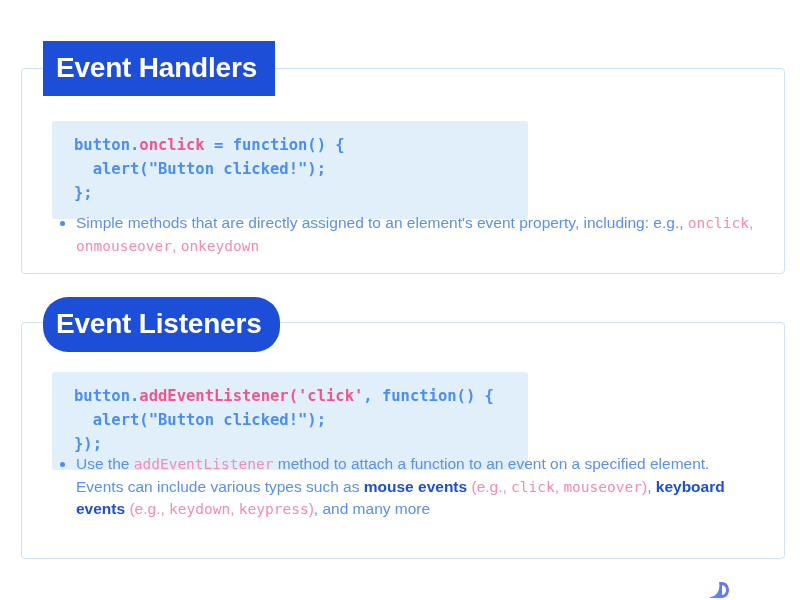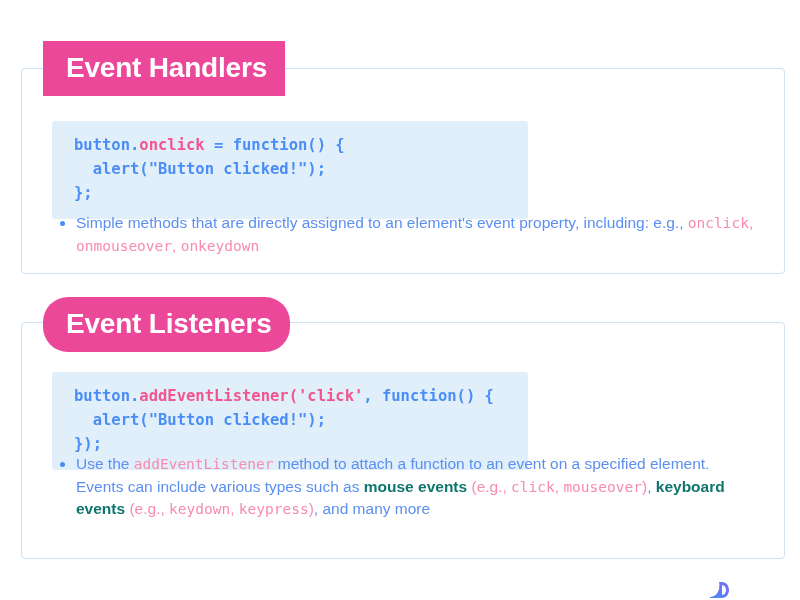--- a/index.html
+++ b/index.html
@@ -29,27 +29,27 @@
     border-radius: 4px;
     box-sizing: border-box;
     background: #ffffff;
   }
   #card-handlers  { top: 68px;  height: 206px; }
   #card-listeners { top: 322px; height: 237px; padding-left: 35px; }
 
   
   .badge {
     position: absolute;
-    background: #ec4899;
+    background: #1d4ed8;
     color: #ffffff;
     font-size: 28px;
     font-weight: bold;
     letter-spacing: -0.2px;
     line-height: 1;
-    padding: 13px 18px 14px 23px;
+    padding: 13px 18px 14px 13px;
     white-space: nowrap;
     z-index: 5;
   }
   #badge-handlers  { left: 43px; top: 41px;  }
   #badge-listeners { left: 43px; top: 297px; border-radius: 25px; }
 
   
   .code-block {
     position: absolute;
     left: 30px;
@@ -97,21 +97,21 @@
     font-size: 15.5px;
     line-height: 22.5px;
     font-family: "Liberation Sans", sans-serif;
   }
   .bullet-text .code {
     font-family: "DejaVu Sans Mono", monospace;
     color: #f78bb0;
     font-size: 14.5px;
   }
   .bullet-text .pinktxt { color: #f78bb0; }
-  .bullet-text .bold    { font-weight: bold; color: #0f766e; }
+  .bullet-text .bold    { font-weight: bold; color: #1d4ed8; }
 
   
   .logo {
     position: absolute;
     left: 694px;
     top: 580px;
     display: flex;
     align-items: center;
     height: 24px;
     flex-direction: column;

